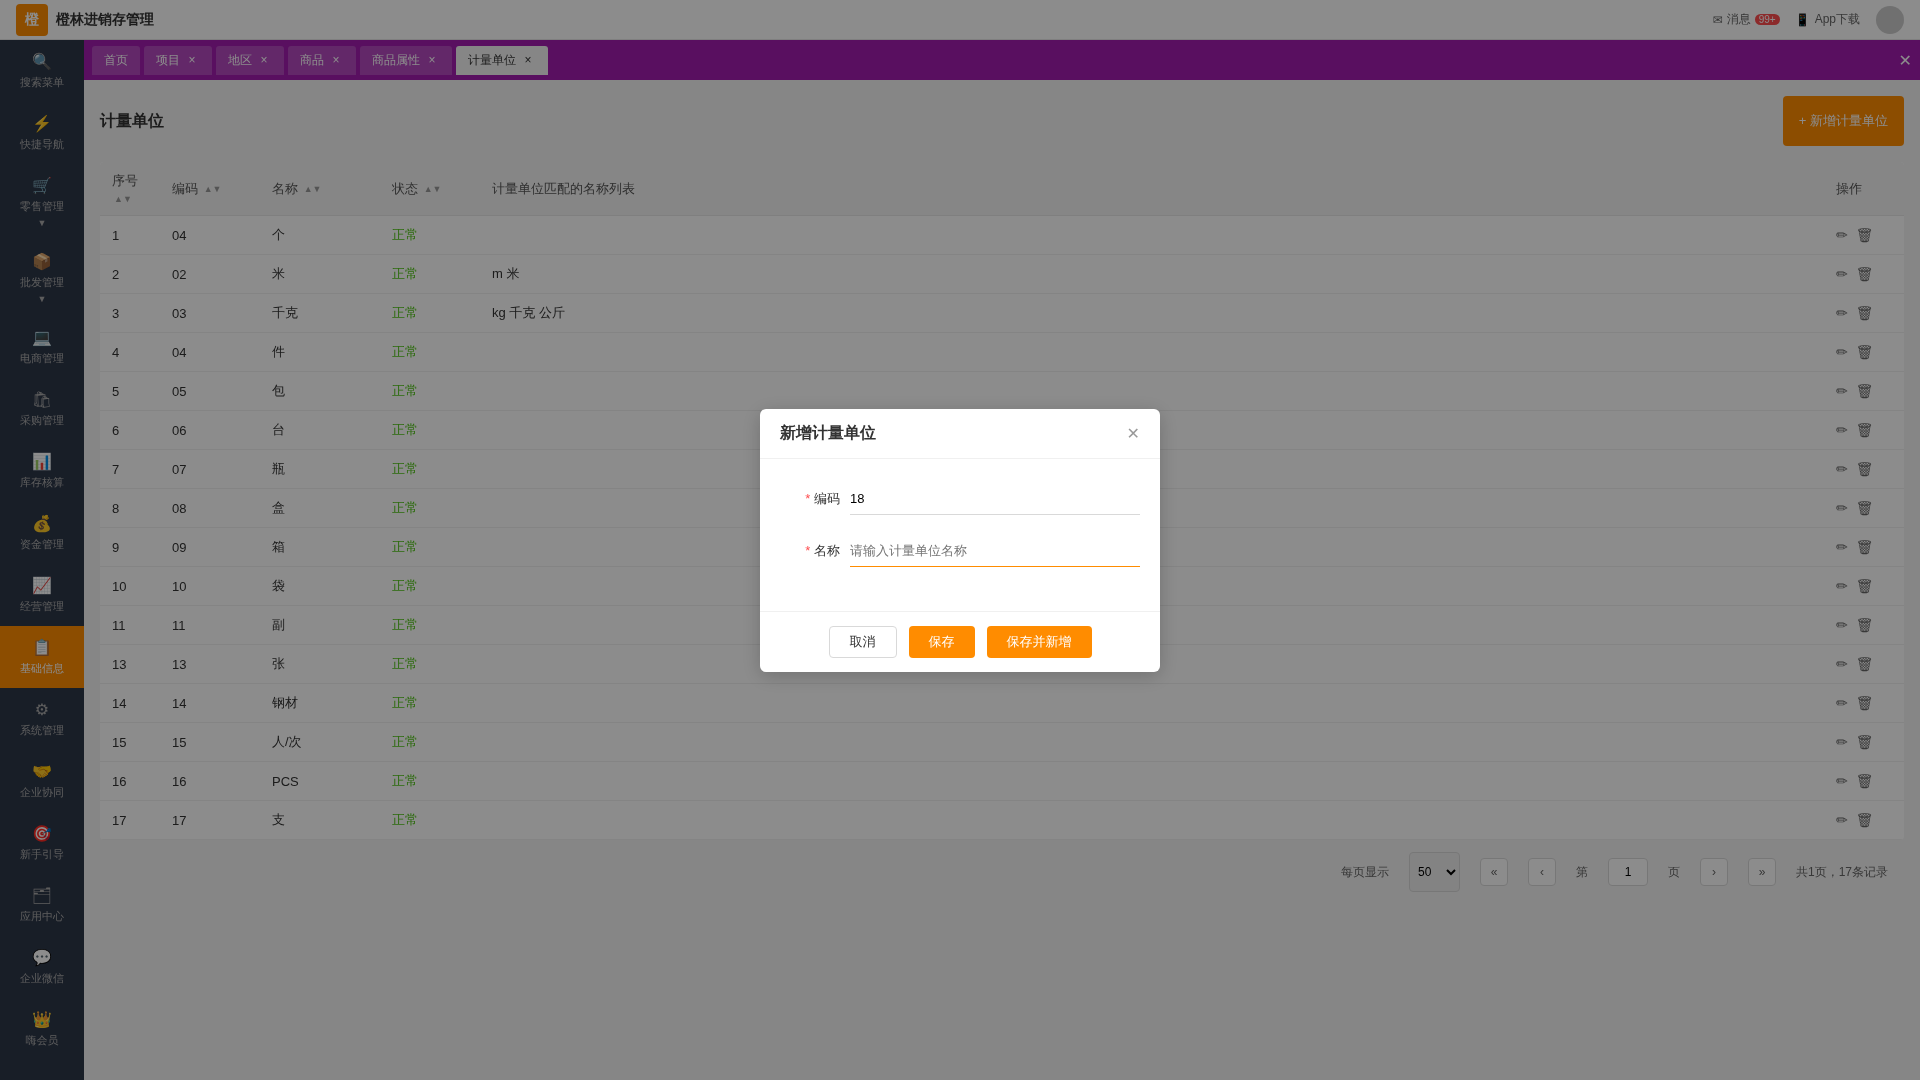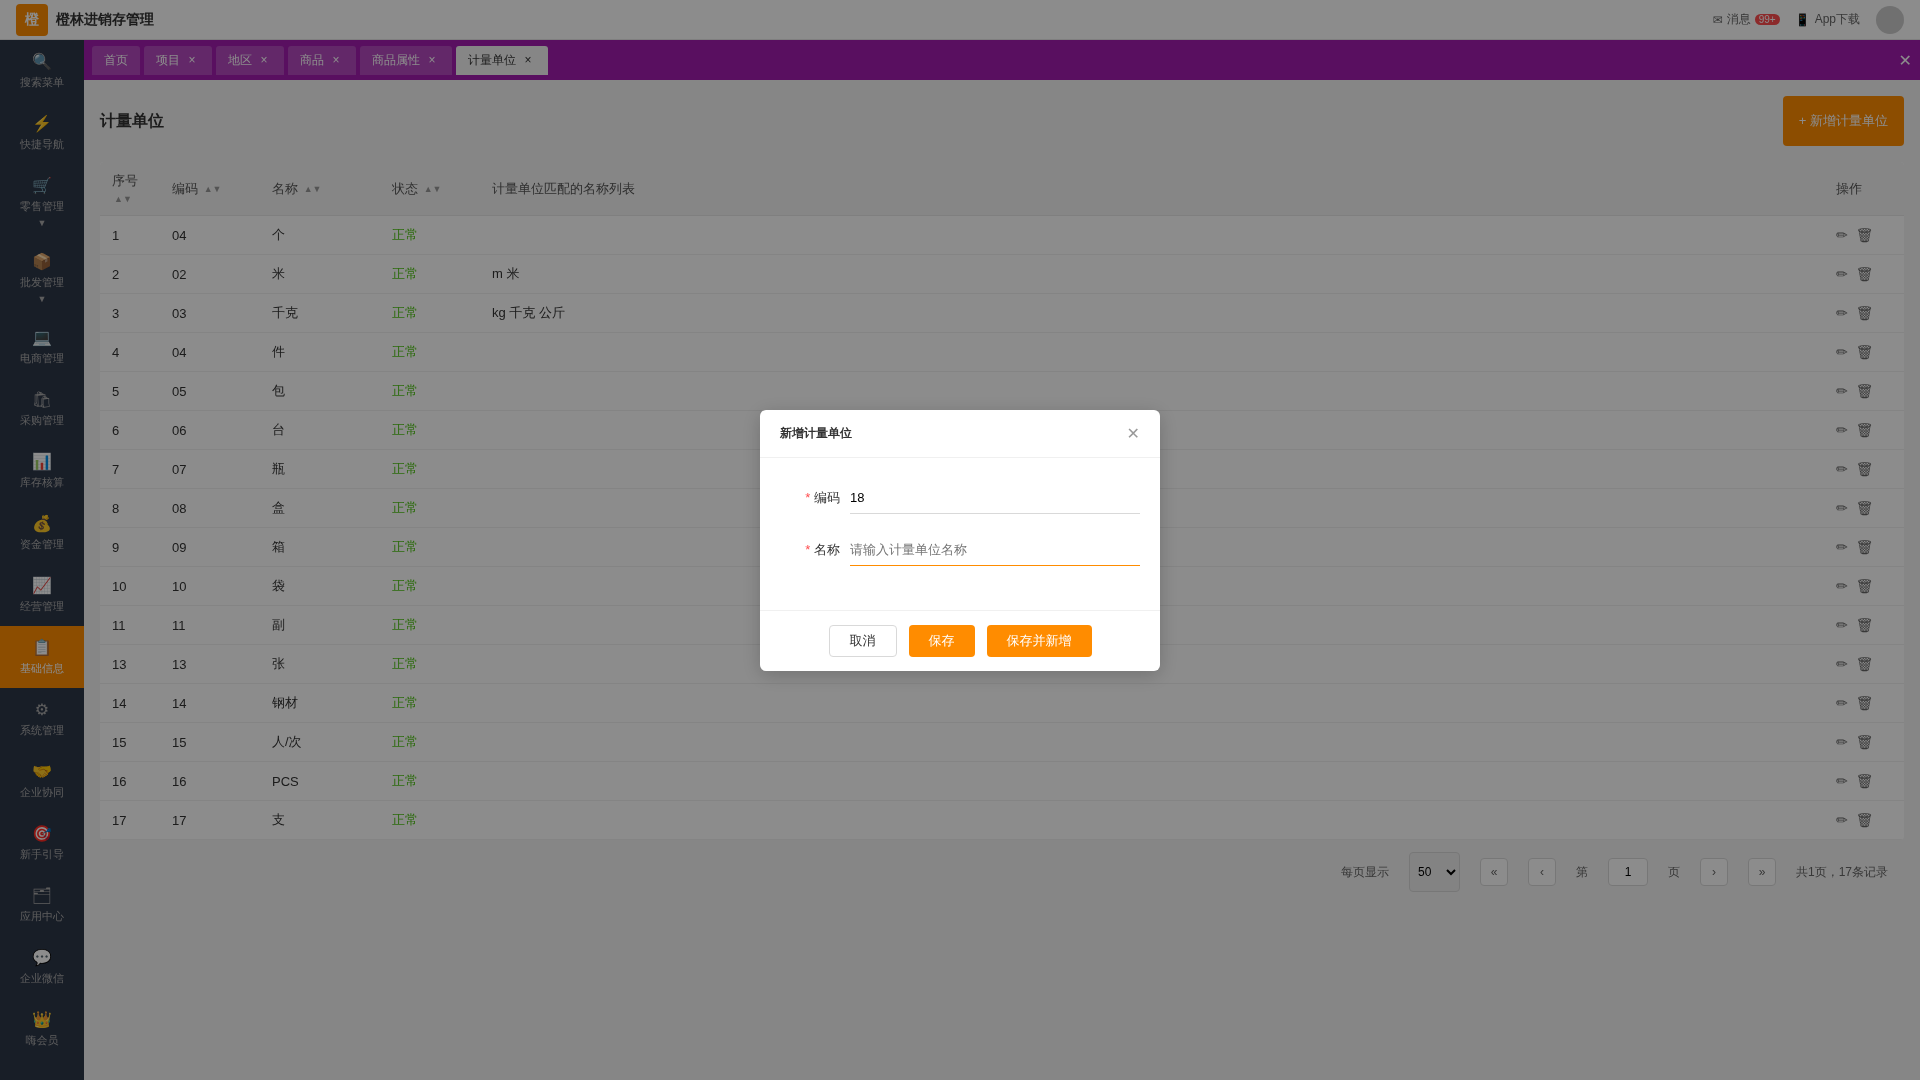--- a/index.html
+++ b/index.html
@@ -51,21 +51,21 @@
     
     .pagination { display: flex; align-items: center; justify-content: flex-end; padding: 12px 16px; gap: 20px; font-size: 12px; color: #666; }
     .pagination-btn { width: 28px; height: 28px; display: flex; align-items: center; justify-content: center; border: 1px solid #d9d9d9; border-radius: 4px; cursor: pointer; background: white; font-size: 12px; }
     .pagination-input { width: 40px; height: 28px; border: 1px solid #d9d9d9; border-radius: 4px; text-align: center; font-size: 12px; }
     .page-size-select { height: 40px; border: 1px solid #d9d9d9; border-radius: 4px; padding: 0 4px; font-size: 12px; }
 
     
     .overlay { position: fixed; top: 0; left: 0; width: 100%; height: 100%; background: rgba(0,0,0,0.45); z-index: 100; display: flex; align-items: center; justify-content: center; }
     .modal { background: white; border-radius: 6px; width: 400px; box-shadow: 0 4px 20px rgba(0,0,0,0.2); overflow: hidden; }
     .modal-header { display: flex; align-items: center; justify-content: space-between; padding: 14px 20px; border-bottom: 1px solid #f0f0f0; }
-    .modal-title { font-size: 12px; font-weight: bold; color: #333; }
+    .modal-title { font-size: 16px; font-weight: bold; color: #333; }
     .modal-close { cursor: pointer; font-size: 16px; color: #999; }
     .modal-body { padding: 24px 20px; }
     .form-row { display: flex; align-items: center; margin-bottom: 20px; }
     .form-label { width: 70px; text-align: right; font-size: 13px; color: #333; padding-right: 10px; }
     .form-label-required::before { content: "* "; color: #ff4d4f; }
     .form-input { flex: 1; height: 32px; border: none; border-bottom: 1px solid #d9d9d9; outline: none; font-size: 13px; padding: 4px 0; }
     .form-input.active { border-bottom-color: #ff8c00; }
     .modal-footer { display: flex; align-items: center; justify-content: center; padding: 14px 20px; border-top: 1px solid #f0f0f0; gap: 12px; }
     .btn-cancel { height: 32px; padding: 0 20px; border: 1px solid #d9d9d9; border-radius: 4px; background: white; cursor: pointer; font-size: 13px; color: #333; }
     .btn-save { height: 32px; padding: 0 20px; border: none; border-radius: 4px; background: #ff8c00; color: white; cursor: pointer; font-size: 13px; }

